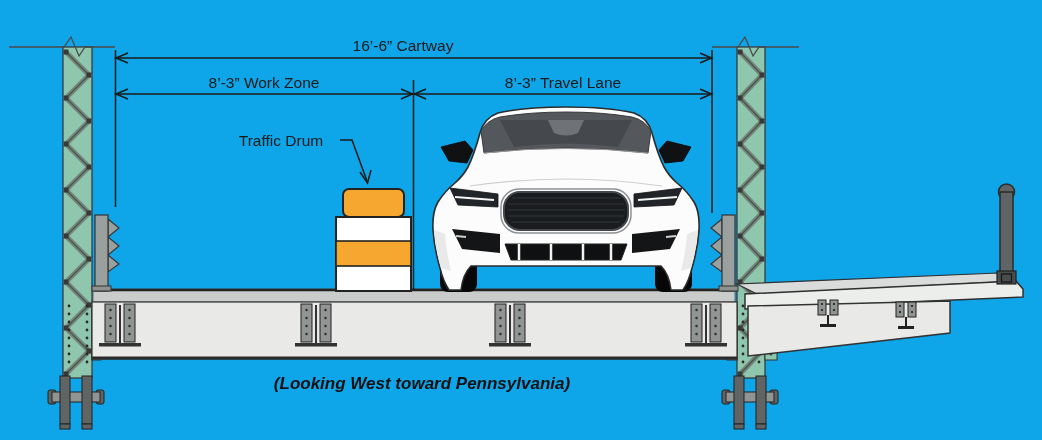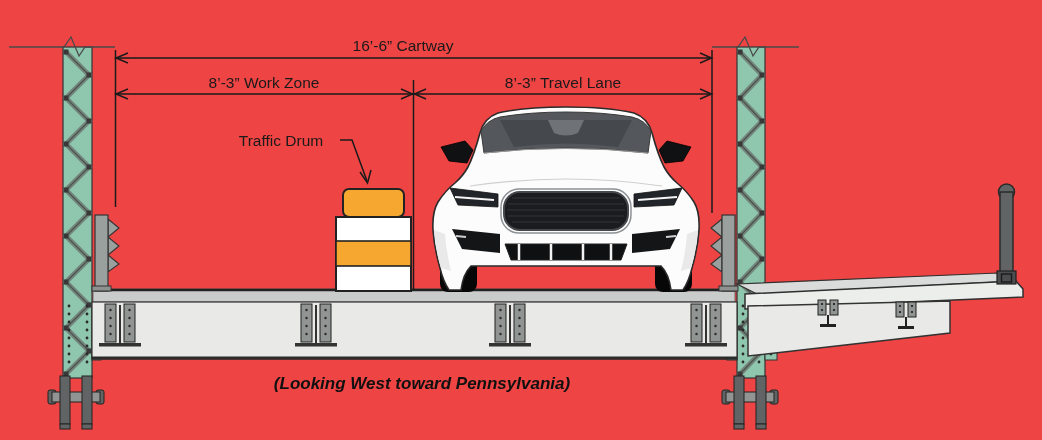--- a/index.html
+++ b/index.html
@@ -1,16 +1,16 @@
 <!DOCTYPE html>
 <html style="--truss-green: #8ec7ae; --truss-brace: #74857c; --drum-orange: #f5a72f; --deck-light: #e9eae7; --deck-strip: #c9ccca; --steel-dark: #606465; --steel-mid: #909493; --line-dark: #1a1a1a;"><head>
 <meta charset="utf-8">
 <style>
   html,body{margin:0;padding:0;background:#fff;}
-  .stage{position:relative;width:1042px;height:440px;background:#ef4444;overflow:hidden;
+  .stage{position:relative;width:1042px;height:440px;background:#0ea5e9;overflow:hidden;
          font-family:"Liberation Sans",sans-serif;}
   svg{display:block;}
   .fill-green{fill:var(--truss-green,#8ec7ae);}
   .fill-orange{fill:var(--drum-orange,#f5a72f);}
   .fill-steel-dark{fill:var(--steel-dark,#606465);}
   .fill-steel-mid{fill:var(--steel-mid,#909493);}
   .fill-deck{fill:var(--deck-light,#e9eae7);}
   .fill-strip{fill:var(--deck-strip,#c9ccca);}
   .brace{stroke:var(--truss-brace,#74857c);}
   .dim{stroke:var(--line-dark,#1a1a1a);stroke-width:1.5;fill:none;}

